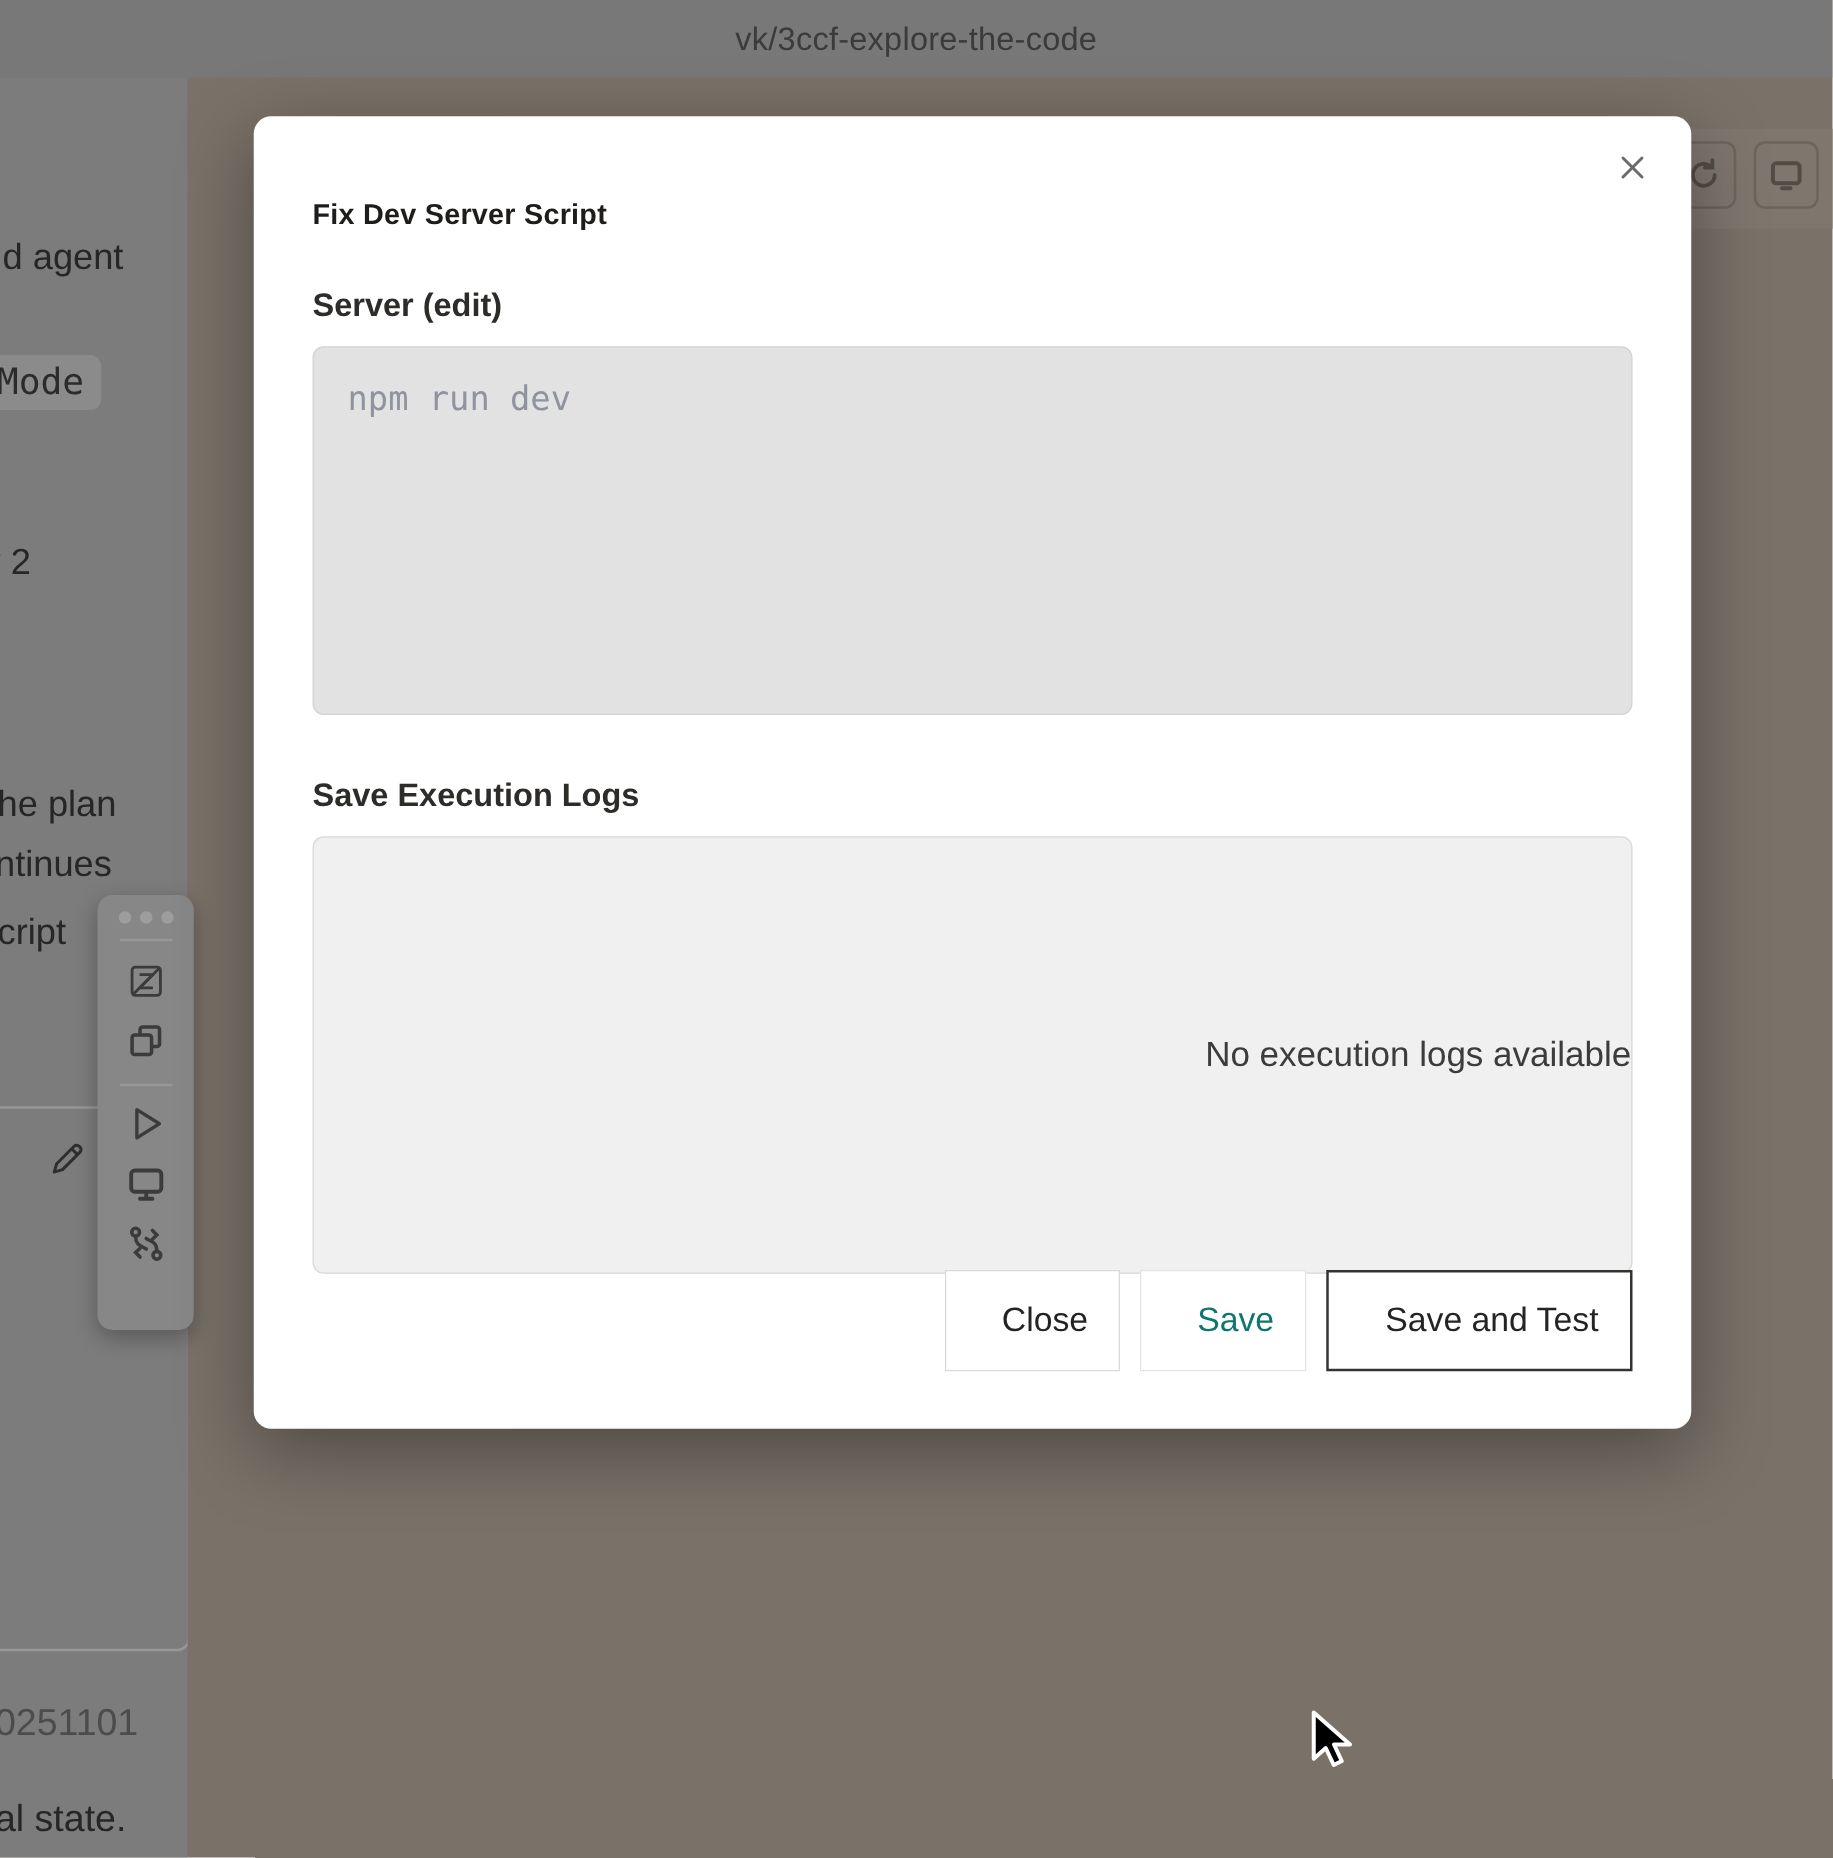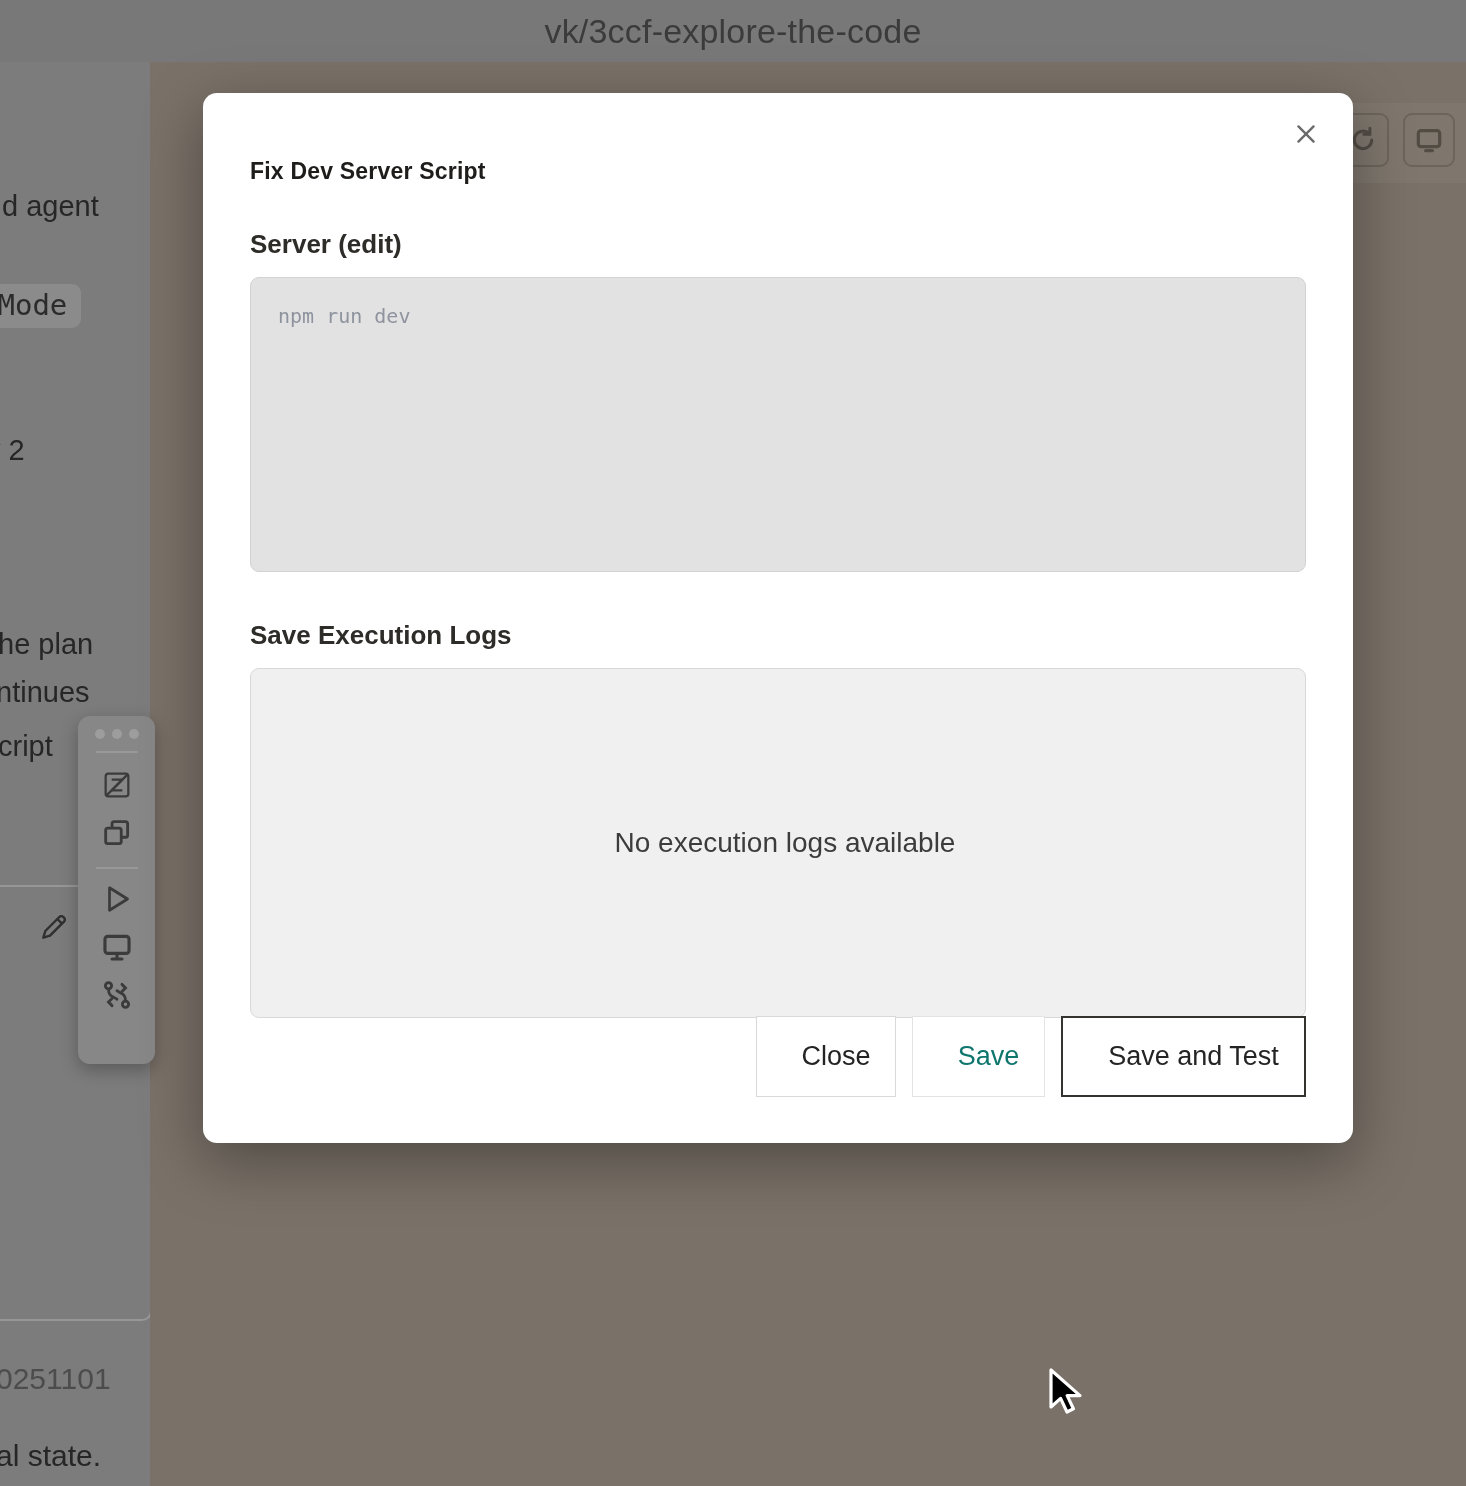--- a/index.html
+++ b/index.html
@@ -4,21 +4,21 @@
 <style>
   * { margin:0; padding:0; box-sizing:border-box; }
   html,body { width:1466px; height:1486px; overflow:hidden; }
   body { font-family:"Liberation Sans", sans-serif; position:relative; background:#7a7168; }
 
   
   .topbar {
     position:absolute; left:0; top:0; width:1466px; height:62px;
     background:#787878; display:flex; align-items:center; justify-content:center;
   }
-  .topbar-title { font-size:34px; color:#3b3b3b; letter-spacing:.2px; }
+  .topbar-title { font-size:26px; color:#3b3b3b; letter-spacing:.2px; }
 
   .sidebar {
     position:absolute; left:0; top:62px; width:150px; height:1424px;
     background:#7c7c7c; overflow:hidden;
   }
   .frag { position:absolute; color:#262626; font-size:29px; white-space:nowrap; }
   .frag-agent   { left:2px;  top:128px; }
   .badge-mode {
     position:absolute; left:-34px; top:222px; height:44px;
     background:#8b8b8b; border-radius:9px; padding:4px 14px 0 14px;
@@ -76,28 +76,28 @@
     background:none; border:none; cursor:pointer; padding:0;
   }
   .modal-title { font-size:23px; font-weight:700; color:#1e1d1b; margin-top:18px; letter-spacing:.2px; }
 
   .field-label { font-size:26px; font-weight:700; color:#2e2c29; margin-top:44px; margin-bottom:17px; }
 
   .script-area {
     width:1056px; height:295px; resize:none;
     background:#e2e2e2; border:1px solid #d2d2d2; border-radius:9px;
     padding:26px 27px; font-family:"DejaVu Sans Mono", monospace;
-    font-size:20px; color:#3a3f48; outline:none;
+    font-size:27px; color:#3a3f48; outline:none;
   }
   .script-area::placeholder { color:#8e939e; opacity:1; }
 
   .logs-box {
     width:1056px; height:350px;
     background:#f0f0f0; border:1px solid #d8d8d8; border-radius:9px;
-    display:flex; align-items:center; justify-content:center;padding-left:14px;
+    display:flex; align-items:center; justify-content:flex-end;padding-left:14px;
   }
   .logs-empty { font-size:28px; color:#3c3c3c; }
 
   .btn-row {
     position:absolute; right:47px; bottom:46px;
     display:flex; align-items:center; gap:16px;
   }
   .btn {
     height:81px; background:#ffffff; font-family:"Liberation Sans", sans-serif;
     font-size:27px; display:flex; align-items:center; justify-content:center;

